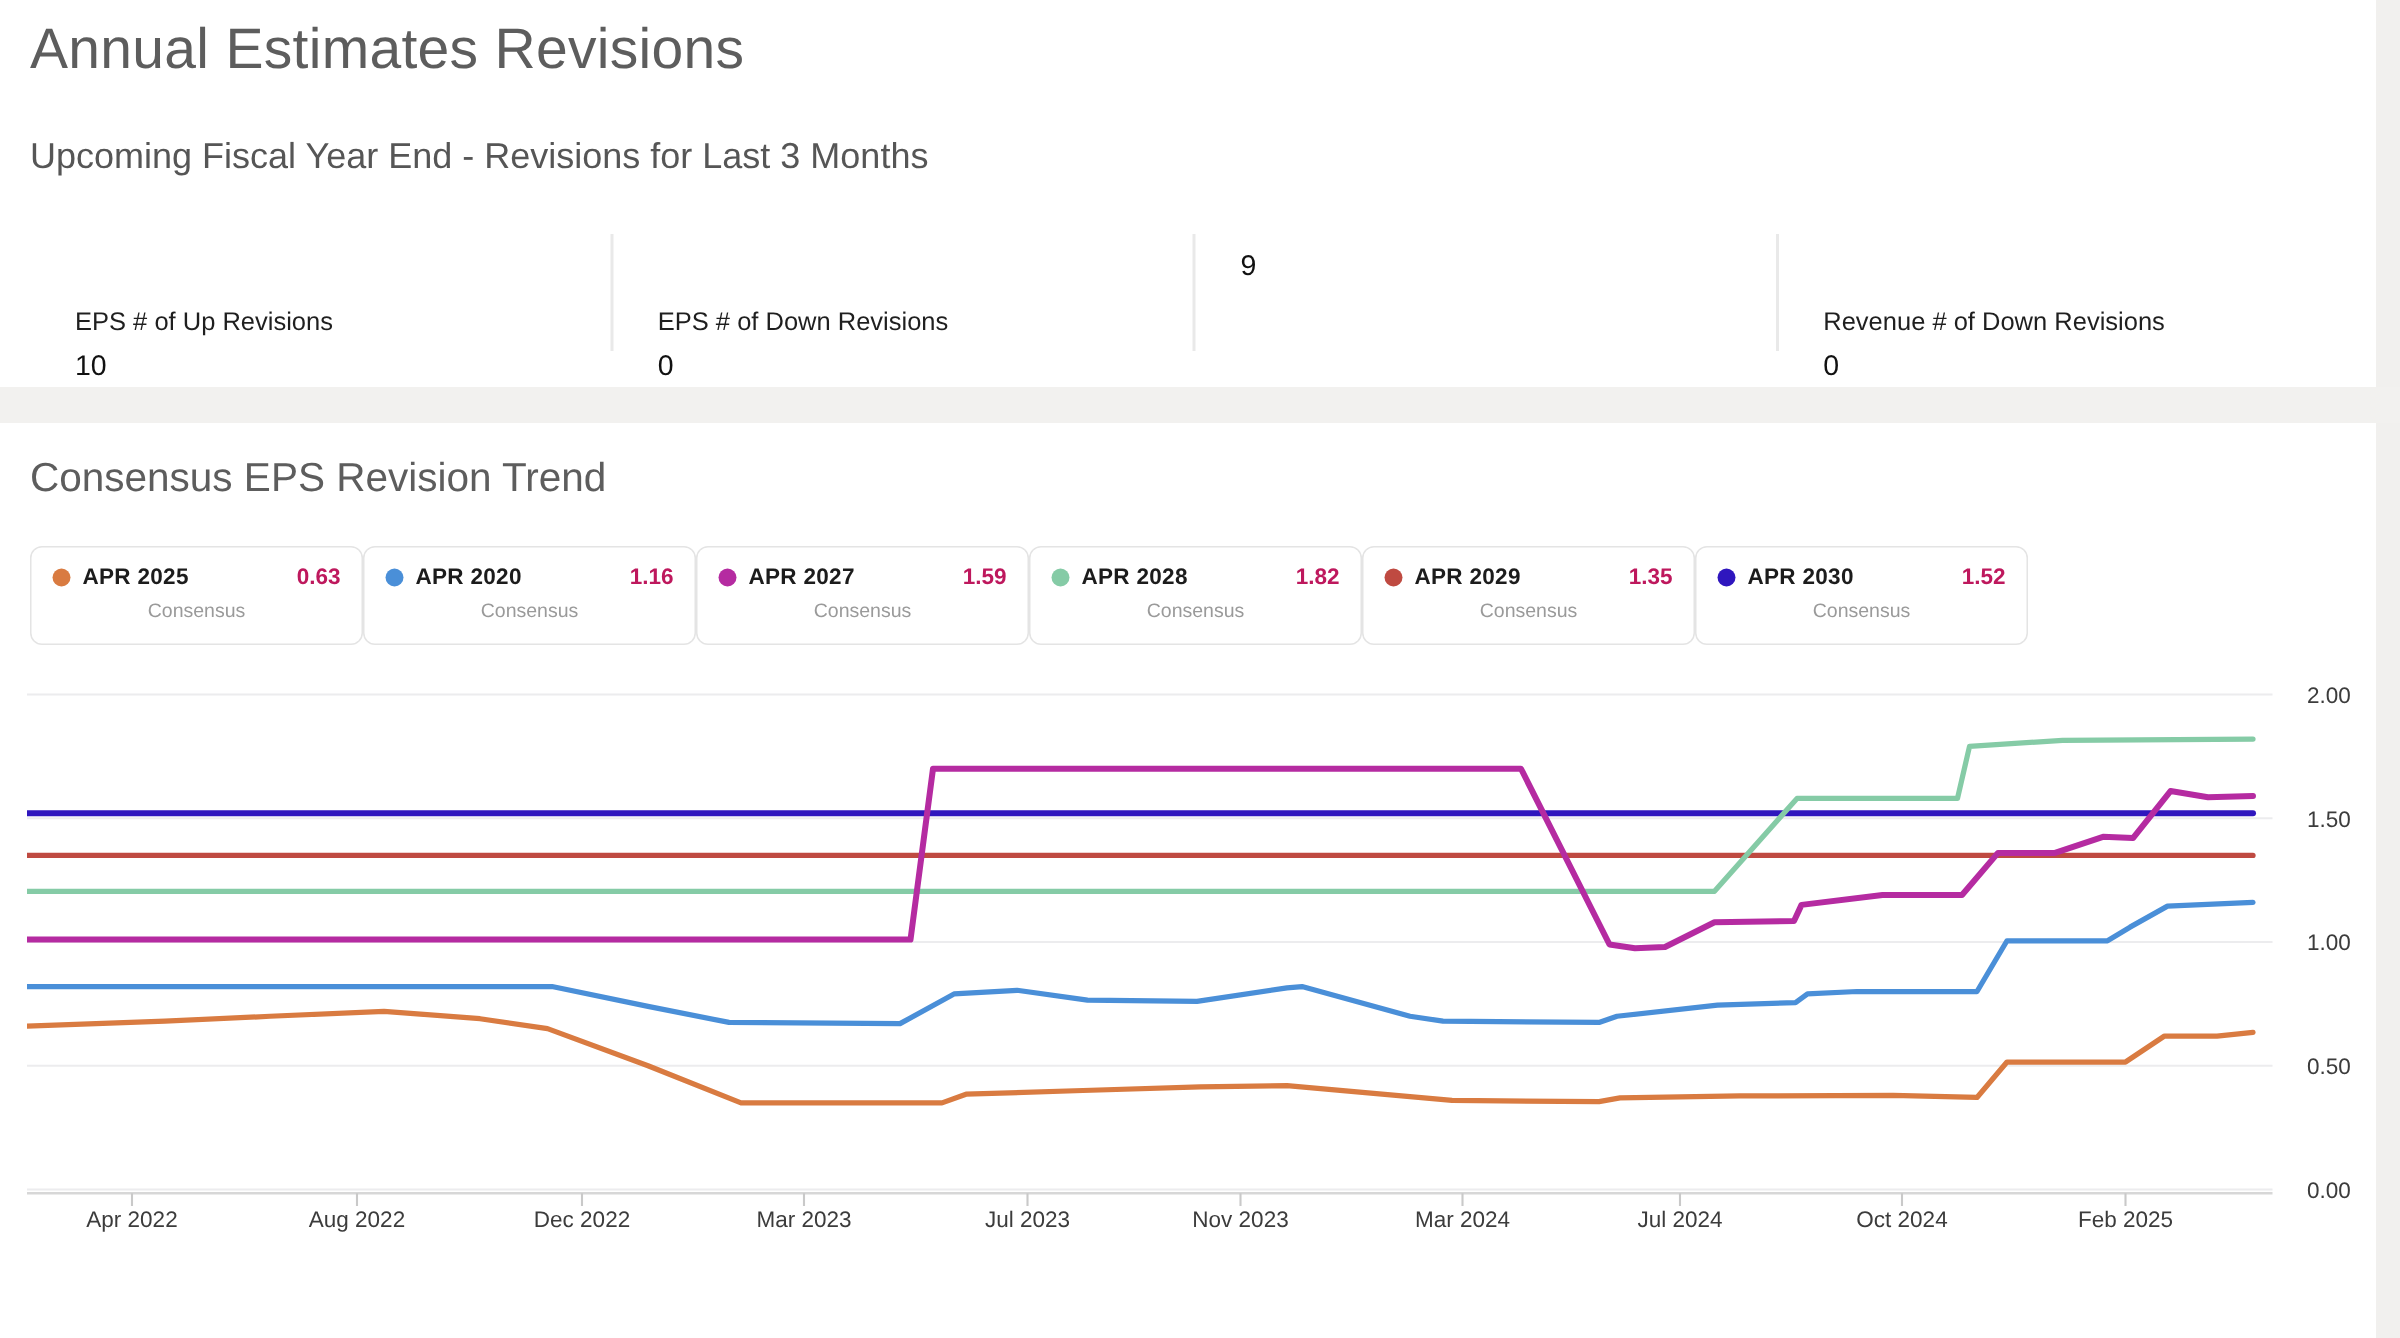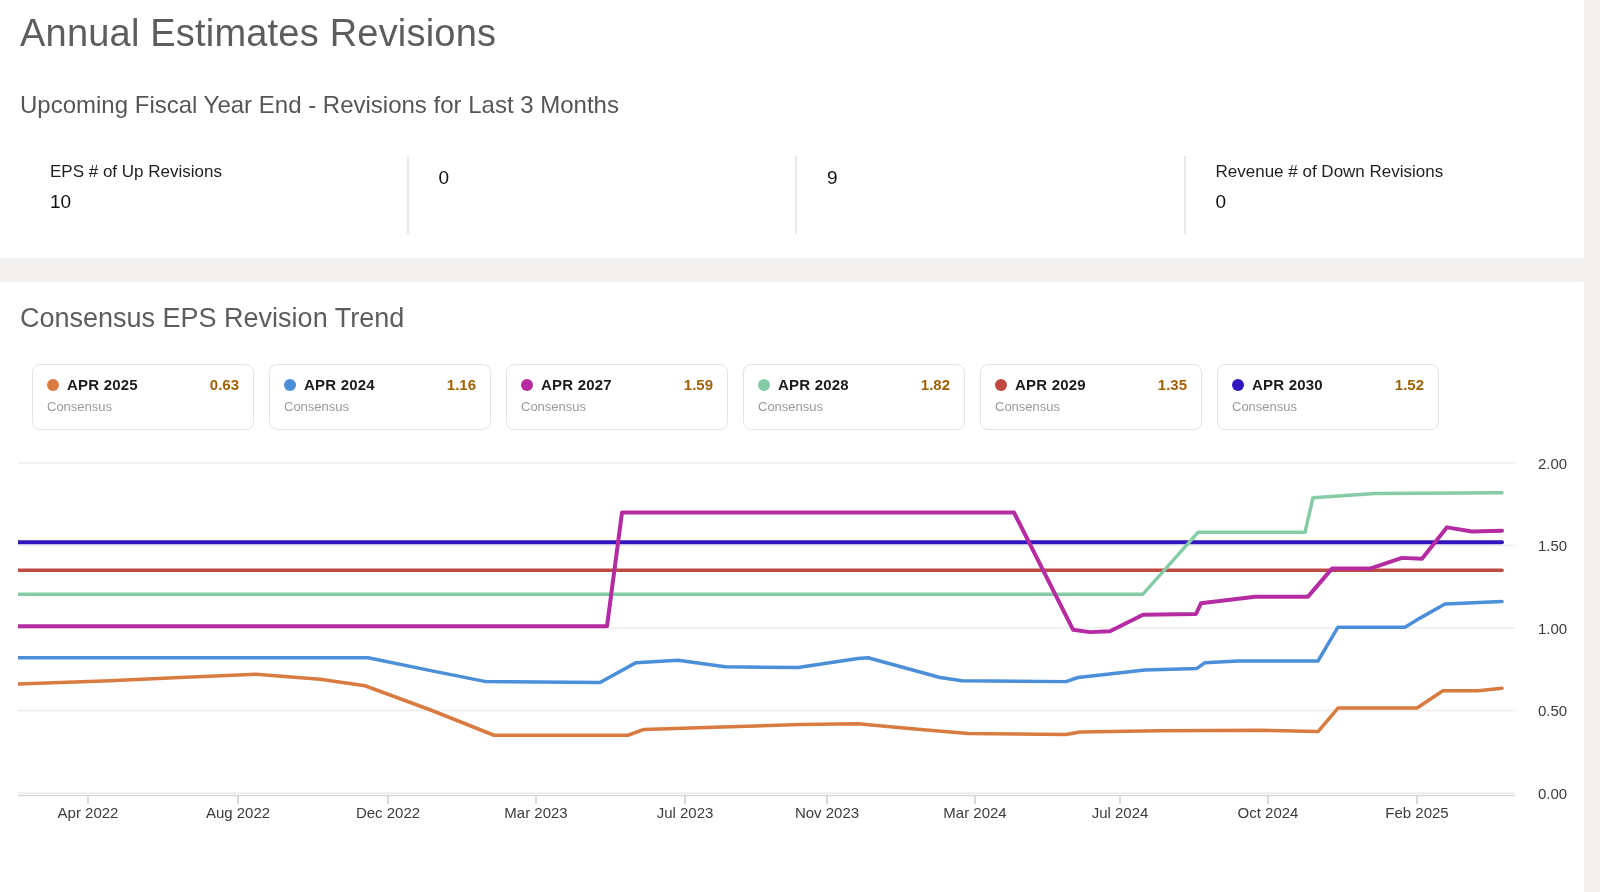--- a/index.html
+++ b/index.html
@@ -27,34 +27,34 @@
   .stats-row {
     position: absolute; left: 20px; top: 156px;
     width: 1552px; height: 78px;
     display: flex;
   }
   .stat-cell {
     flex: 1;
     padding: 4px 10px 0 30px;
   }
   .stat-cell + .stat-cell { border-left: 2px solid #e9e9e9; }
-  .stat-label { font-size: 17px; color: #1f1f1f; line-height: 24px; }
+  .stat-label { font-size: 17px; color: #1f1f1f; line-height: 24px; margin-top: 43px; }
   .stat-value { margin-top: 7px; font-size: 19px; font-weight: 400; color: #111111; }
   .section-band {
     position: absolute; left: 0; top: 258px;
     width: 1600px; height: 24px;
     background: #f2f1ef;
   }
   .trend-title {
     position: absolute; left: 20px; top: 303px;
     font-size: 27px; font-weight: 400; color: #5d5d5d;
   }
   .legend-row {
-    position: absolute; left: 32px; top: 364px;
-    display: flex; gap: 15px;
+    position: absolute; left: 20px; top: 364px;
+    display: flex;  text-align: center;
   }
   .legend-card {
     width: 222px; height: 66px;
     background: #ffffff;
     border: 1px solid #e4e4e4;
     border-radius: 8px;
     padding: 11px 14px 0 14px;
     cursor: pointer;
   }
   .legend-top { display: flex; align-items: center; }
@@ -62,21 +62,21 @@
     width: 12px; height: 12px; border-radius: 50%;
     flex: 0 0 12px;
   }
   .legend-period {
     margin-left: 8px;
     font-size: 15px; font-weight: 700; color: #1c1c1c;
     letter-spacing: 0.2px;
   }
   .legend-value {
     margin-left: auto;
-    font-size: 15px; font-weight: 700; color: #a16207;
+    font-size: 15px; font-weight: 700; color: #be185d;
   }
   .legend-sub {
     margin-top: 6px;
     font-size: 13px; color: #9a9a9a;
   }
   .chart-wrap {
     position: absolute; left: 18px; top: 445px;
     width: 1562px; height: 378px;
   }
   .chart-wrap svg { display: block; }
@@ -88,20 +88,21 @@
 
 <h1 class="page-title">Annual Estimates Revisions</h1>
 <div class="page-subtitle">Upcoming Fiscal Year End - Revisions for Last 3 Months</div>
 
 <div class="stats-row">
   <div class="stat-cell">
     <div class="stat-label">EPS # of Up Revisions</div>
     <div class="stat-value">10</div>
   </div>
   <div class="stat-cell">
+    <div class="stat-label">EPS # of Down Revisions</div>
     <div class="stat-value">0</div>
   </div>
   <div class="stat-cell">
     <div class="stat-value">9</div>
   </div>
   <div class="stat-cell">
     <div class="stat-label">Revenue # of Down Revisions</div>
     <div class="stat-value">0</div>
   </div>
 </div>
@@ -115,21 +116,21 @@
     <div class="legend-top">
       <span class="legend-dot" style="background: rgb(217, 123, 65);"></span>
       <span class="legend-period">APR 2025</span>
       <span class="legend-value">0.63</span>
     </div>
     <div class="legend-sub">Consensus</div>
   </div>
   <div class="legend-card">
     <div class="legend-top">
       <span class="legend-dot" style="background: rgb(74, 143, 216);"></span>
-      <span class="legend-period">APR 2024</span>
+      <span class="legend-period">APR 2020</span>
       <span class="legend-value">1.16</span>
     </div>
     <div class="legend-sub">Consensus</div>
   </div>
   <div class="legend-card">
     <div class="legend-top">
       <span class="legend-dot" style="background: rgb(181, 43, 161);"></span>
       <span class="legend-period">APR 2027</span>
       <span class="legend-value">1.59</span>
     </div>

